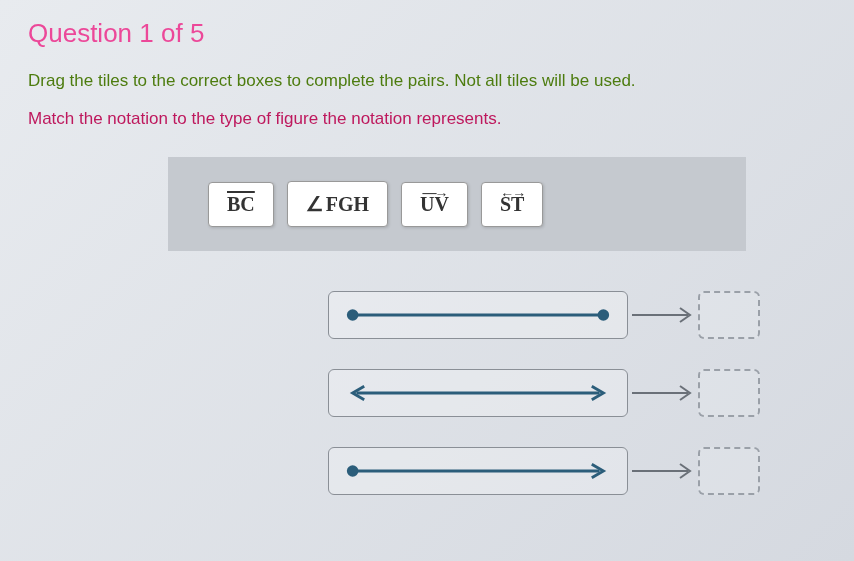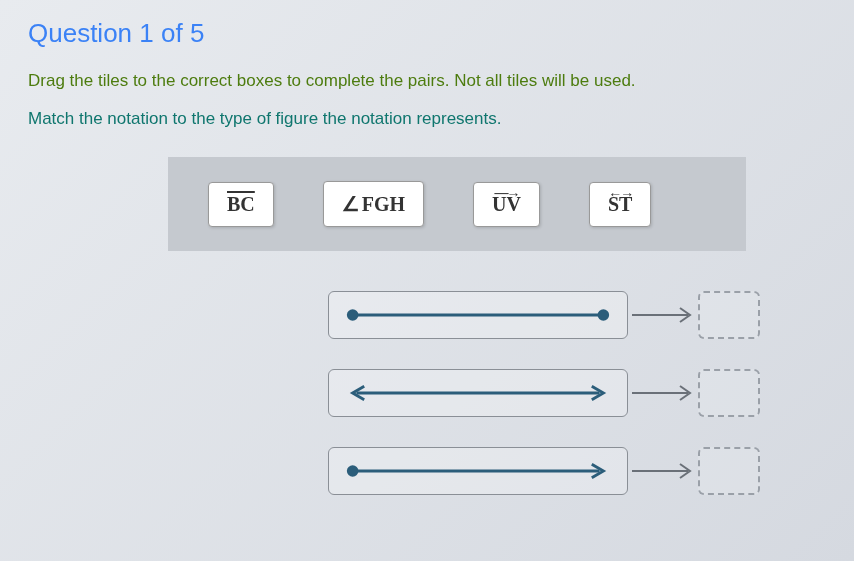--- a/index.html
+++ b/index.html
@@ -5,41 +5,41 @@
     * { margin: 0; padding: 0; box-sizing: border-box; }
     body {
       font-family: Arial, Helvetica, sans-serif;
       background: linear-gradient(135deg, #e8ebef 0%, #d5d9e0 100%);
       width: 854px;
       height: 561px;
       padding: 18px 28px;
       color: #4a5158;
     }
     .question-header {
-      color: #3b82f6;
+      color: #ec4899;
       font-size: 26px;
       font-weight: 400;
       margin-bottom: 22px;
     }
     .instruction-1 {
       font-size: 17px;
       color: #4d7c0f;
       margin-bottom: 18px;
     }
     .instruction-2 {
       font-size: 17px;
-      color: #0f766e;
+      color: #be185d;
       margin-bottom: 28px;
     }
     .tiles-container {
       background: #c5c9cf;
       padding: 24px 40px;
       margin: 0 80px 40px 140px;
       display: flex;
-      gap: 49px;
+      gap: 13px;
       align-items: center;
     }
     .tile {
       background: #fff;
       border: 1px solid #999;
       border-radius: 4px;
       padding: 10px 18px;
       font-family: 'Times New Roman', serif;
       font-weight: bold;
       font-size: 20px;

